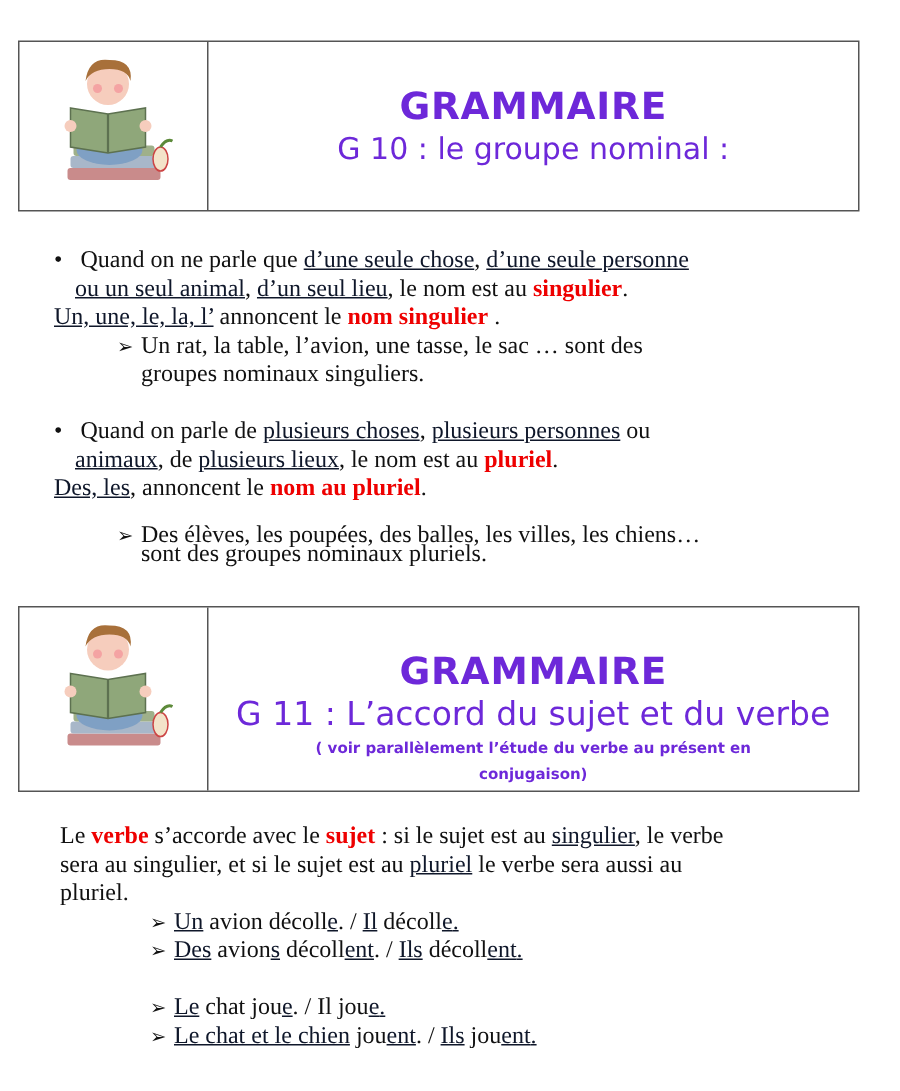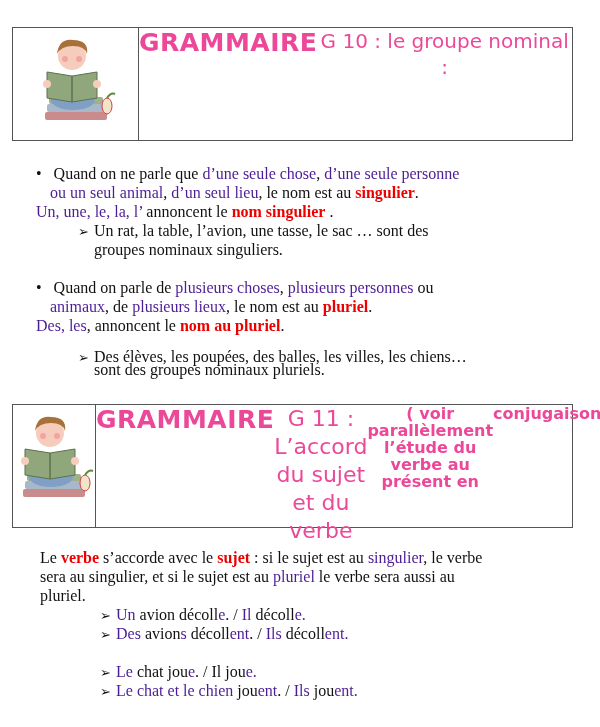--- a/index.html
+++ b/index.html
@@ -1,43 +1,43 @@
 <!DOCTYPE html>
 <html><head>
   <meta charset="utf-8">
   <style>
     html, body { margin: 0; padding: 0; background: #ffffff; }
     body { width: 600px; height: 727px; position: relative; overflow: hidden; }
     .serif { font-family: "Liberation Serif", "DejaVu Serif", serif; color: #111; }
     .sans { font-family: "DejaVu Sans", "Liberation Sans", sans-serif; }
-    .red { color: #4c1d95; }
+    .red { color: #0f172a; text-decoration: underline; }
     .redb { color: #ee0000; font-weight: bold; }
 
     .header-box {
       position: absolute; left: 12px; width: 561px;
       border: 1.5px solid #555; box-sizing: border-box;
       display: flex;
     }
     .header-box .img-cell {
       width: 126px; border-right: 1.5px solid #555; box-sizing: border-box;
       display: flex; align-items: center; justify-content: center;
     }
     .header-box .title-cell {
-      flex: 1; text-align: center; display: flex; 
-      justify-content: center; color: #ec4899;
+      flex: 1; text-align: center; display: flex; flex-direction: column;
+      justify-content: center; color: #6d28d9;
     }
     .box1 { top: 27px; height: 114px; }
     .box2 { top: 404px; height: 124px; }
     .box1 .img-cell { align-items: center; }
     .box2 .img-cell { align-items: flex-start; padding-top: 6px; }
 
     .h-main { font-weight: bold; font-size: 25px; letter-spacing: 0.5px; line-height: 30px; }
     .h-sub { font-size: 20px; line-height: 26px; }
     .h-sub2 { font-size: 22px; line-height: 28px; }
-    .h-note { font-weight: bold; font-size: 16px; line-height: 17px; }
+    .h-note { font-weight: bold; font-size: 10px; line-height: 17px; }
 
     .txt { position: absolute; font-size: 16px; line-height: 19px; white-space: nowrap; }
     .arrow { display: inline-block; width: 16px; font-size: 13px; }
   </style>
 </head>
 <body>
 
 <div class="header-box box1">
   <div class="img-cell">
     <svg width="82" height="100" viewBox="0 0 82 100">

